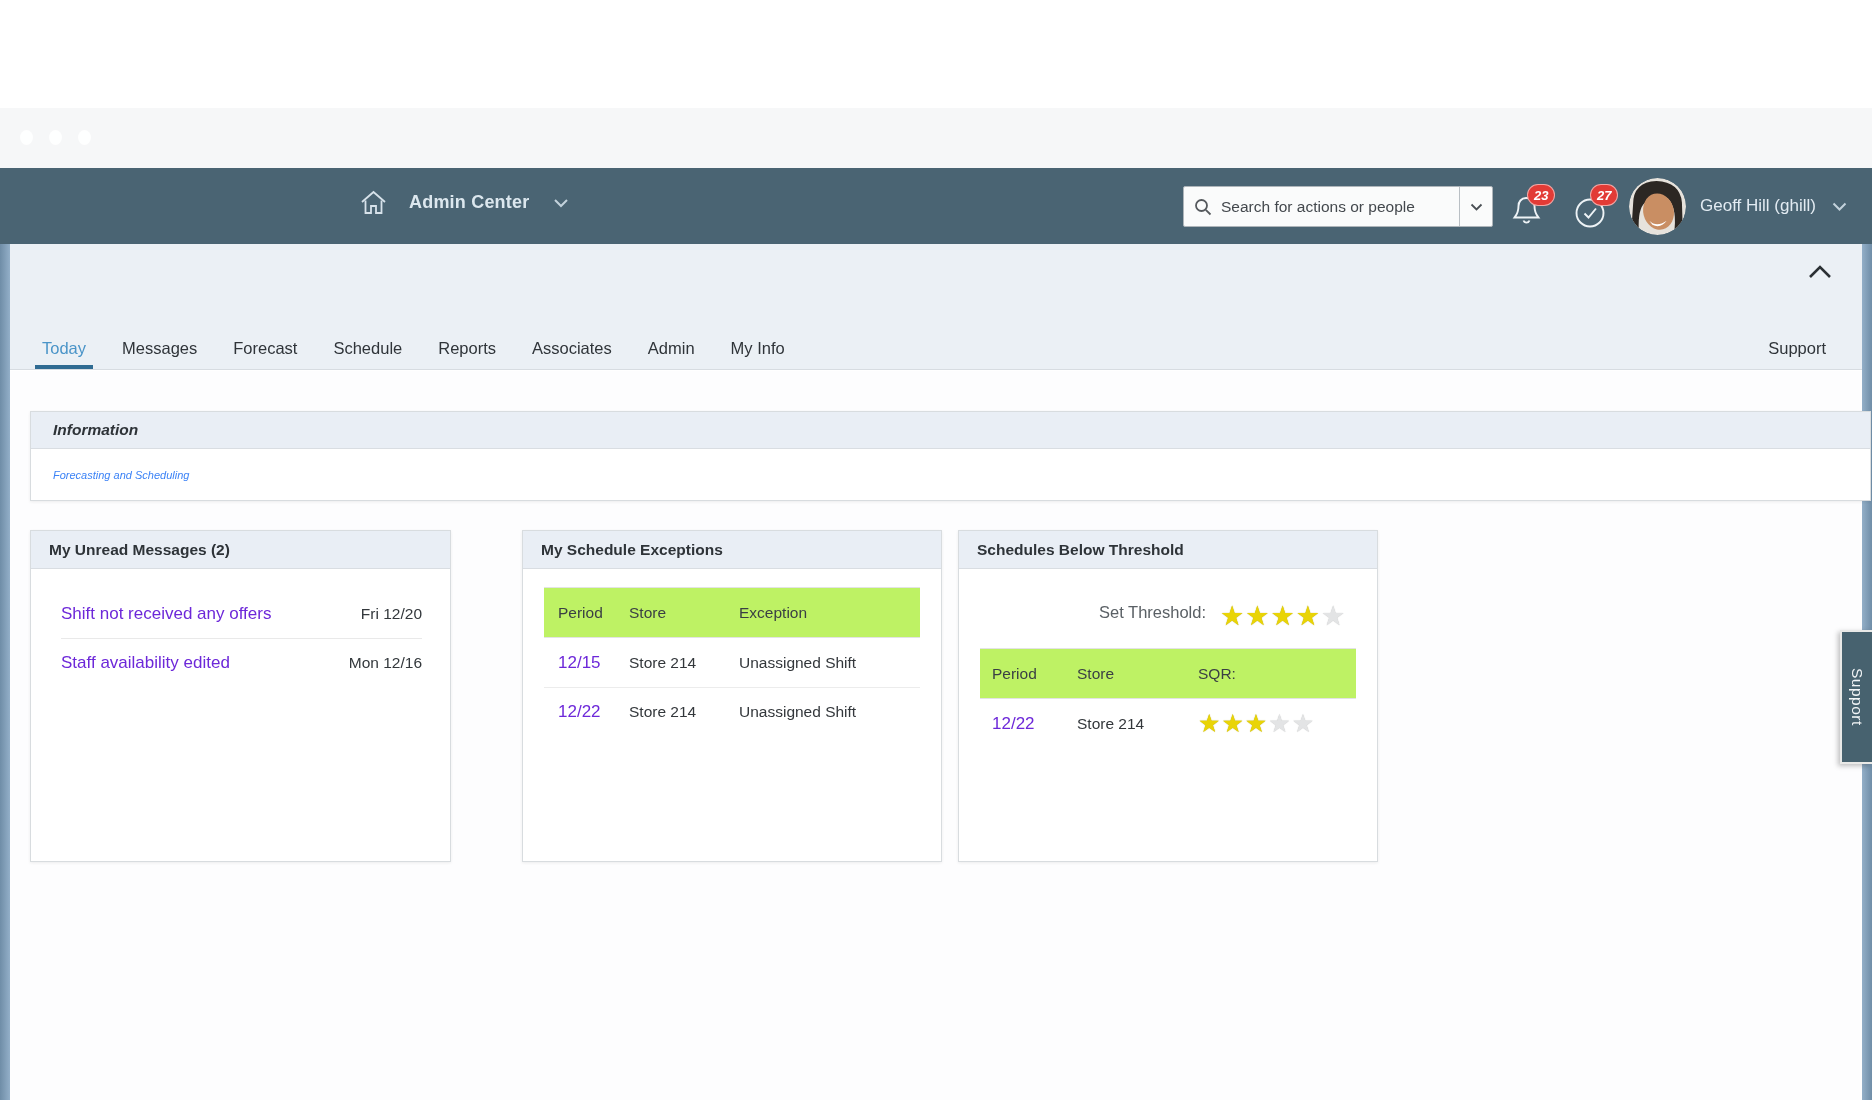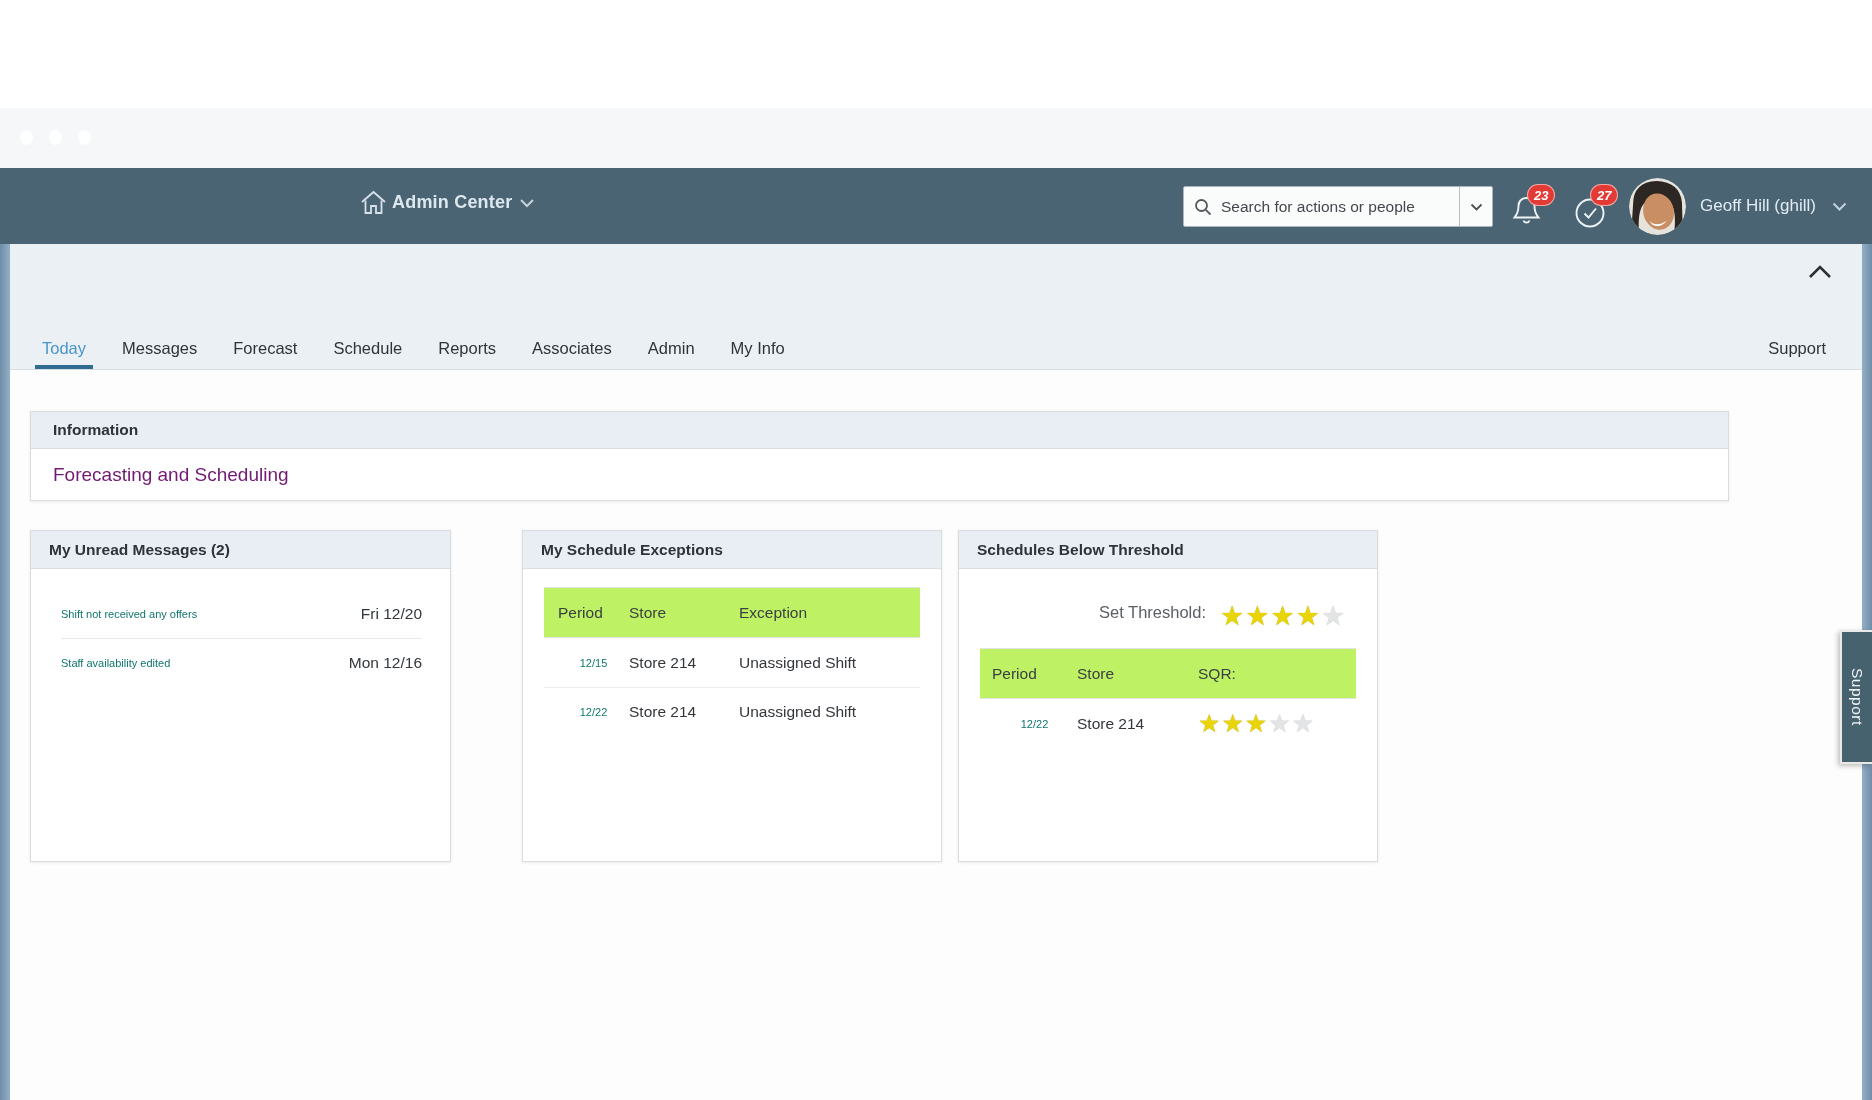--- a/index.html
+++ b/index.html
@@ -7,21 +7,21 @@
   body {
     position:relative; overflow:hidden; background:#ffffff;
     font-family:"Liberation Sans", sans-serif; color:#32373c;
   }
   
   .top-band { position:absolute; top:108px; left:0; width:100%; height:60px; background:#f6f7f8; }
   .win-dots { position:absolute; left:20px; top:22px; display:flex; gap:16px; }
   .win-dot { width:13px; height:15px; border-radius:50%; background:rgba(255,255,255,.9); }
   
   .header { position:absolute; top:168px; left:0; width:100%; height:76px; background:#4a6473; }
-  .home-wrap { position:absolute; left:360px; top:22px; display:flex; align-items:center; gap:5px; }
+  .home-wrap { position:absolute; left:360px; top:22px; display:flex; align-items:center; gap:22px; }
   .module-label { font-size:18px; font-weight:700; color:#dce7ee; letter-spacing:.2px; }
   .hdr-chevron { margin-left:2px; }
   .search-box {
     position:absolute; left:1183px; top:18px; width:310px; height:41px;
     background:#fafbfb; border:1px solid #aeb5ba; border-radius:2px;
     display:flex; align-items:center;
   }
   .search-input-area { flex:1; display:flex; align-items:center; gap:9px; padding:0 10px; height:100%; }
   .search-placeholder { font-size:15.5px; color:#43484d; }
   .search-dd { width:33px; height:100%; border-left:1px solid #b9bfc4; display:flex; align-items:center; justify-content:center; cursor:pointer; }
@@ -46,34 +46,34 @@
   .tab { font-size:16.5px; color:#2f3439; padding:0 7px 11px; cursor:pointer; white-space:nowrap; }
   .tab.active { color:#4a94c8; border-bottom:4px solid #2f6b92; padding-bottom:7px; }
   .tab-right { position:absolute; right:29px; bottom:0; }
   
   .content { position:absolute; top:371px; left:10px; right:10px; bottom:0; background:#fdfdfe; }
   .panel, .card { background:#fff; border:1px solid #d8dcdf; box-shadow:0 1px 3px rgba(0,0,0,.07); }
   .panel-header, .card-header {
     background:#e9eef5; border-bottom:1px solid #d9dde2; display:flex; align-items:center;
     font-weight:700; font-size:15.5px; color:#2e3338;
   }
-  .info-panel { position:absolute; left:20px; top:40px; width:1699px; }
+  .info-panel { position:absolute; left:20px; top:40px; width:1841px;font-style:italic; }
   .info-panel .panel-header { height:37px; padding-left:22px; }
   .info-body { height:51px; display:flex; align-items:center; padding-left:22px; }
-  .info-link { color:#701a75; font-size:19px; cursor:pointer; }
+  .info-link { color:#3b82f6; font-size:11px; cursor:pointer; }
   .card { position:absolute; top:159px; height:332px; }
   .card-header { height:38px; padding-left:18px; }
   .card-messages { left:20px; width:421px; }
   .card-exceptions { left:512px; width:420px; }
   .card-threshold { left:948px; width:420px; }
   
   .msg-list { padding-top:20px; }
   .msg-row { height:49px; margin:0 28px 0 30px; display:flex; align-items:center; justify-content:space-between; }
   .msg-row + .msg-row { border-top:1px solid #e9e9e9; }
-  .link { color:#0f766e; font-size:11px; cursor:pointer;text-align:center; }
+  .link { color:#6d28d9; font-size:17px; cursor:pointer; }
   .msg-date { color:#33383c; font-size:15.5px; }
   
   .mini-table { margin:18px 21px 0; font-size:15.5px; }
   .mt-head { display:flex; align-items:center; height:51px; background:#bef264; border-top:1px solid #e3e3e4; border-bottom:1px solid #e3e3e4; color:#3a3f44; }
   .mt-row { display:flex; align-items:center; height:49px; color:#33373b; }
   .mt-row + .mt-row { border-top:1px solid #ececec; }
   .ex-c1 { width:85px; padding-left:14px; }
   .ex-c2 { width:110px; }
   .ex-c3 { flex:1; }
   .th-c1 { width:97px; padding-left:12px; }

